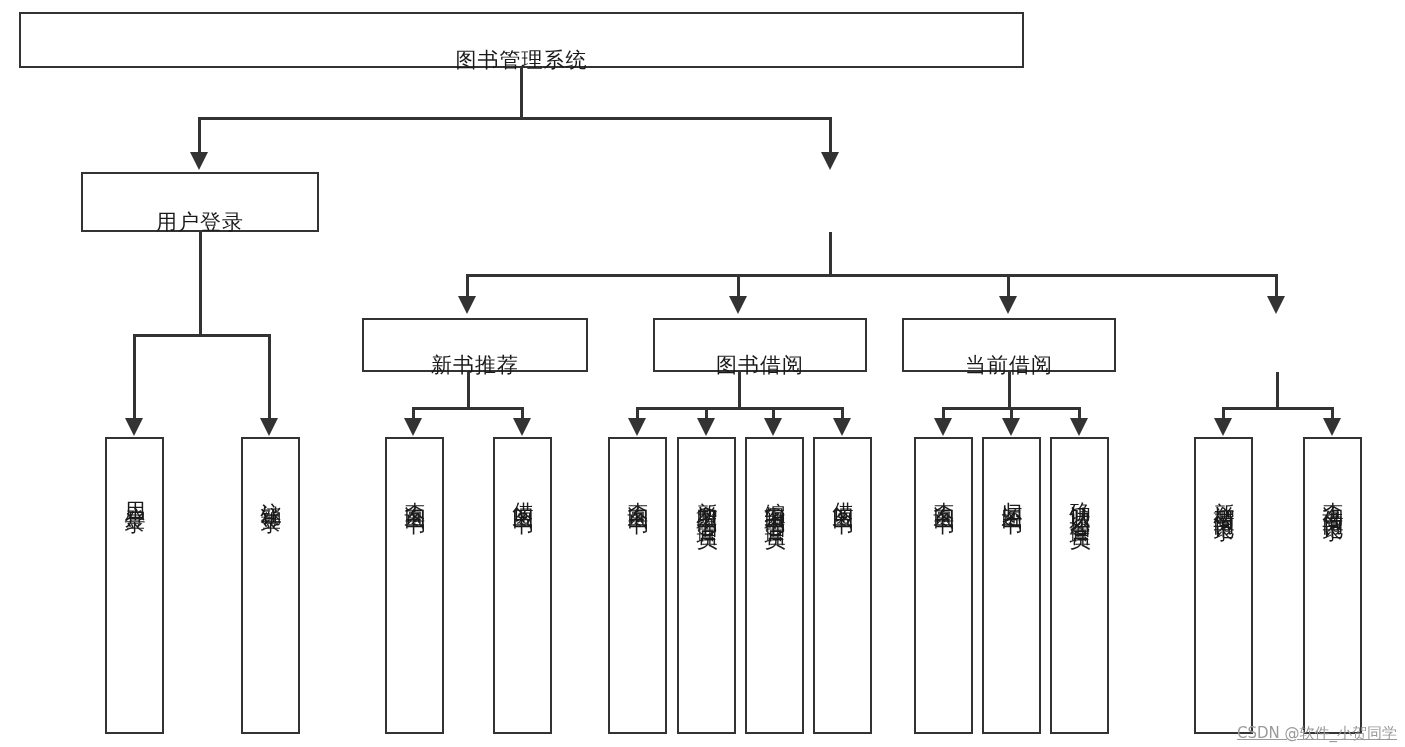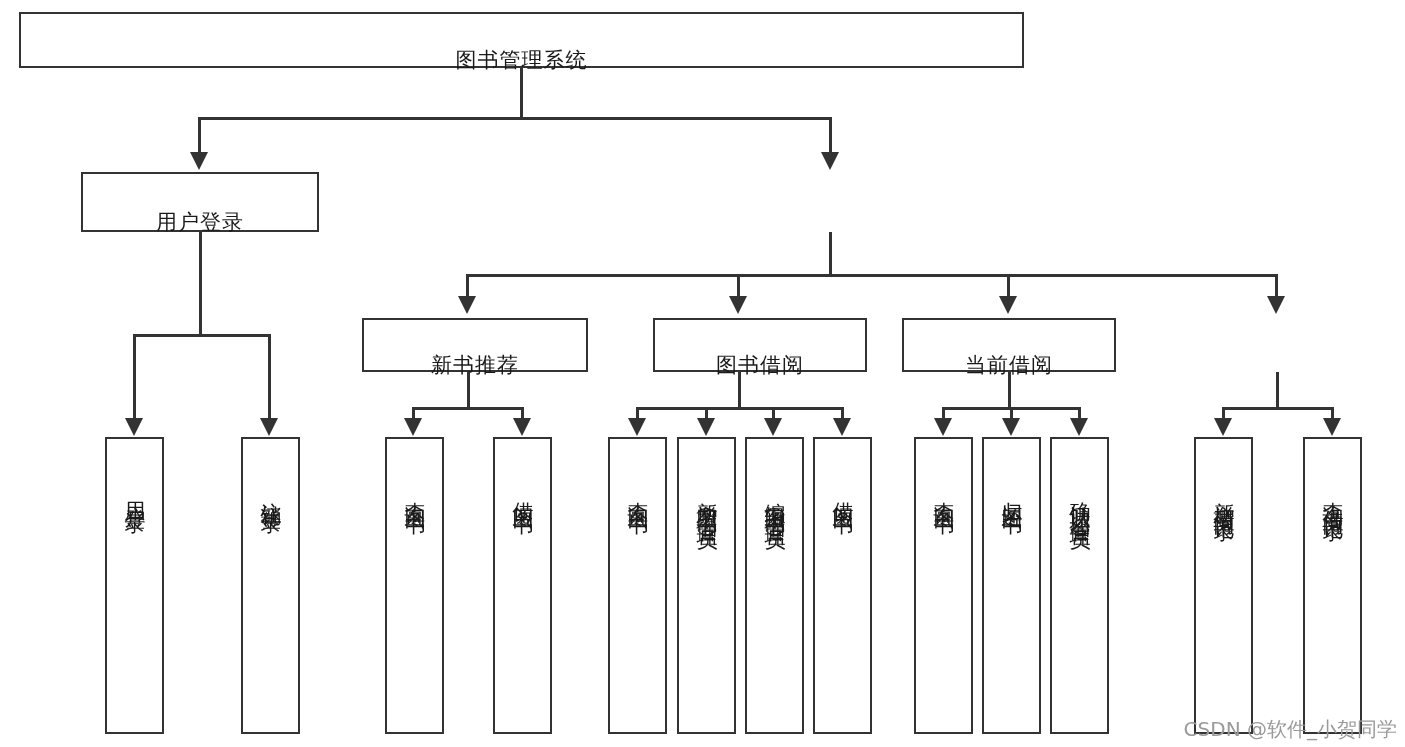--- a/index.html
+++ b/index.html
@@ -67,24 +67,25 @@
     height: 0;
     border-left: 9px solid transparent;
     border-right: 9px solid transparent;
     border-top: 18px solid #333333;
   }
   
   #watermark {
     position: absolute;
     right: 8px;
     bottom: 4px;
-    font-size: 20px;
+    font-size: 15px;
     color: #9a9a9a;
     white-space: nowrap;
     font-family: "DejaVu Sans", "Liberation Sans", sans-serif;
+    text-decoration: underline;
   }
 </style>
 </head>
 <body>
 
 <div id="canvas">
 
   <div class="node horiz" style="left:19px; top:12px; width:1005px; height:56px;">
     <span class="node-label">图书管理系统</span>
   </div>

